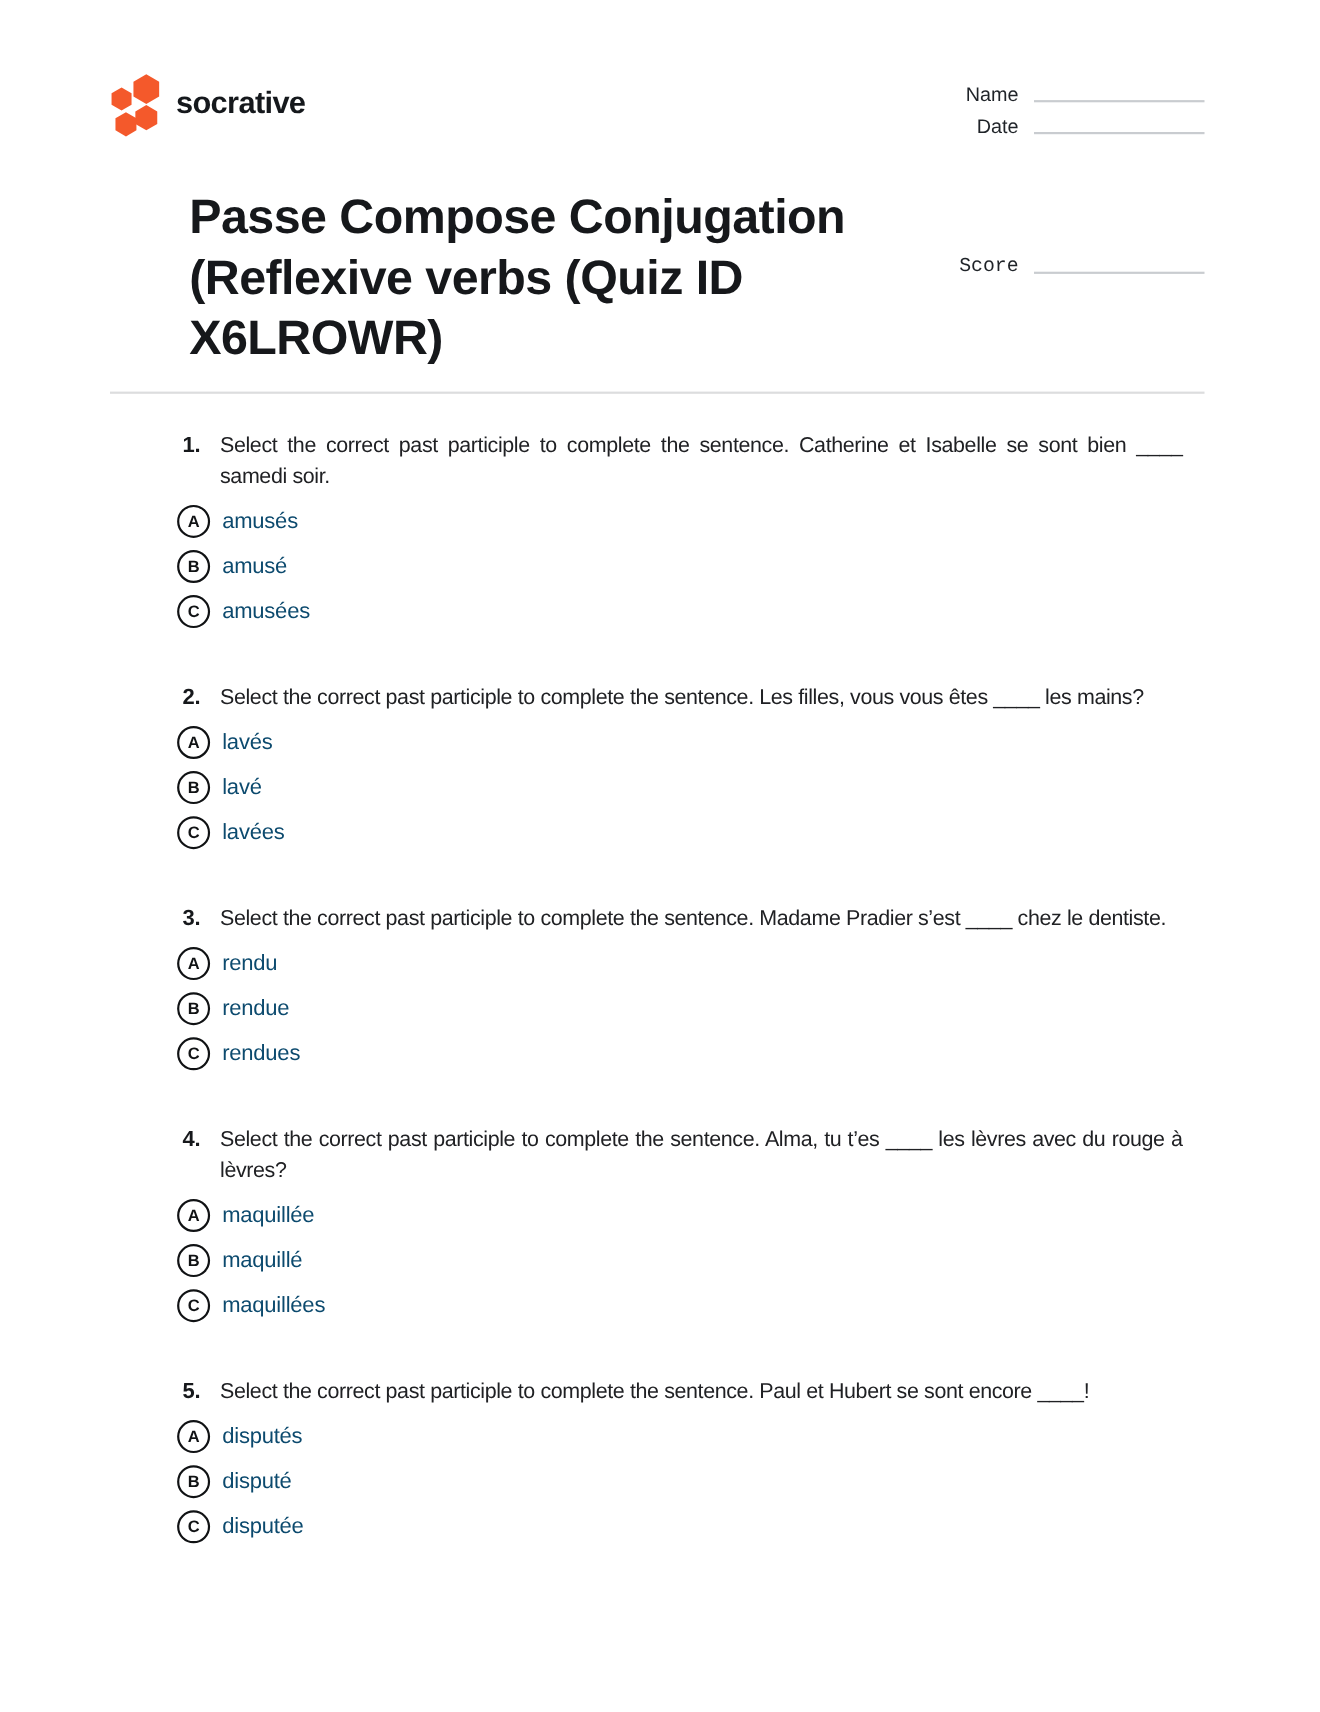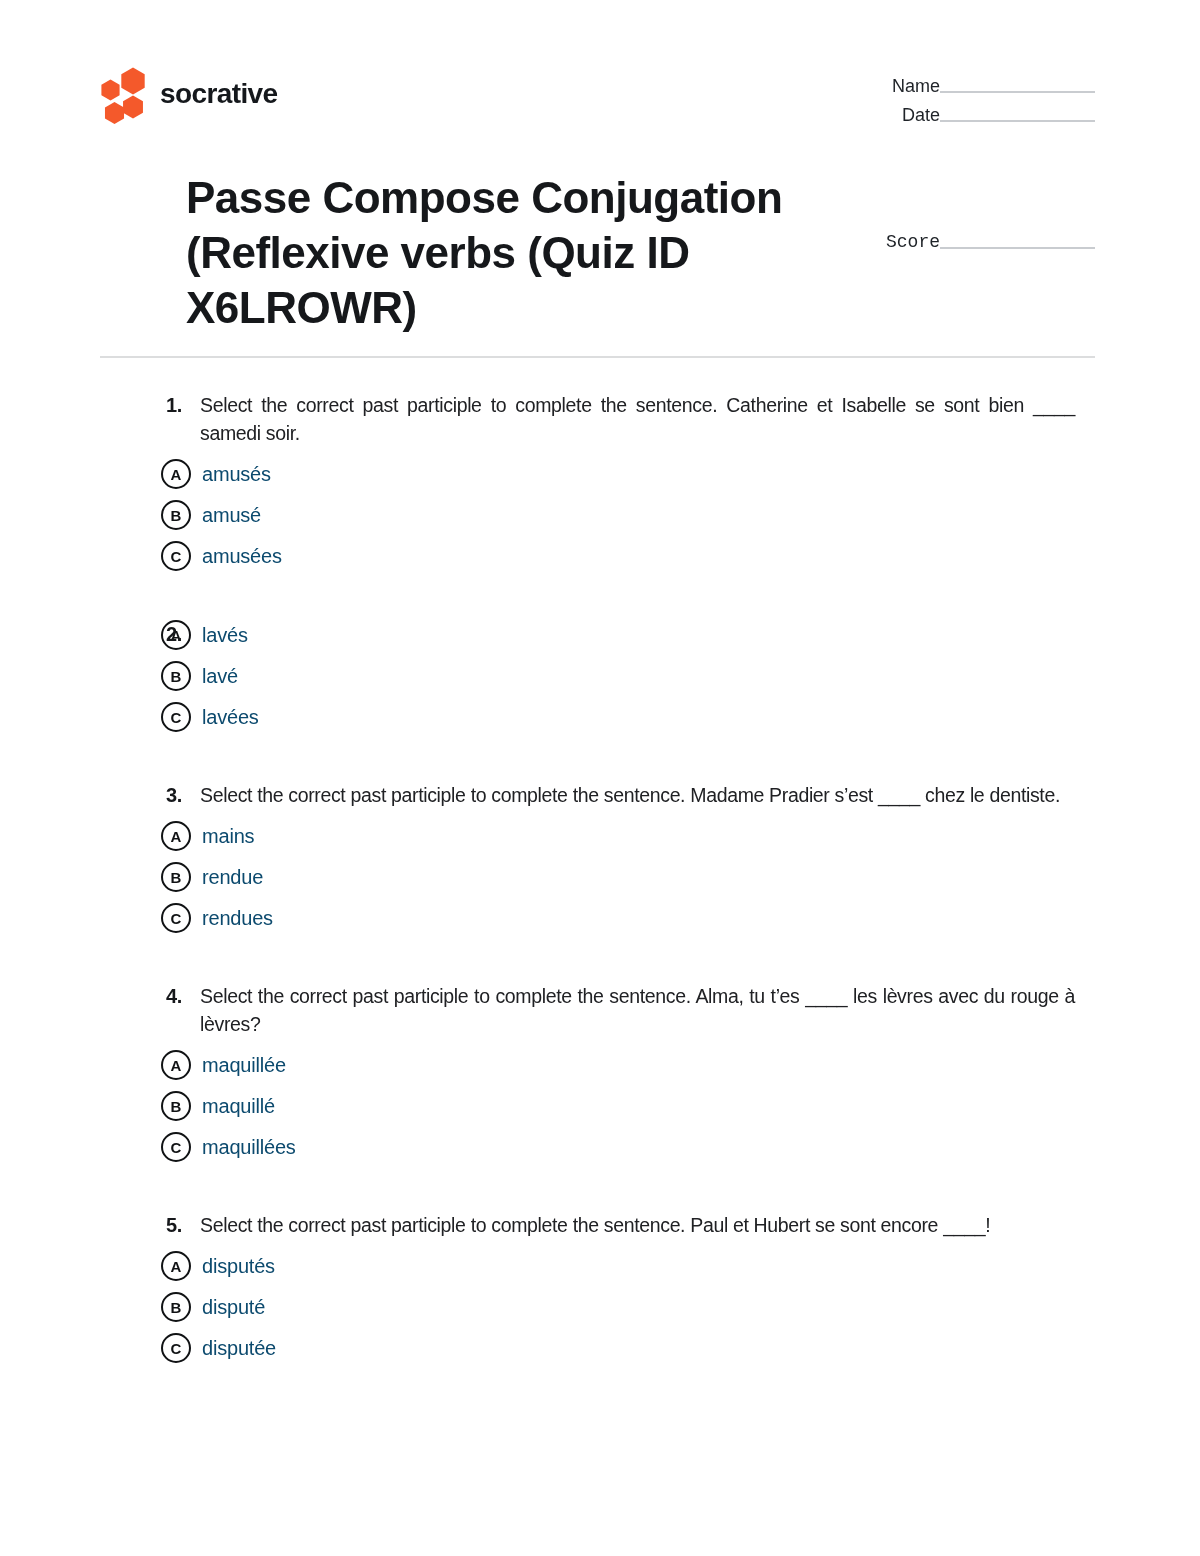--- a/index.html
+++ b/index.html
@@ -22,21 +22,21 @@
   .logo { display: flex; align-items: flex-start; gap: 8px; }
   .logo svg { display: block; }
   .logotext {
     font-size: 28px; font-weight: 700; color: #15181C;
     letter-spacing: -0.6px; line-height: 1; margin-top: 14px;
   }
   .fields { margin-top: 10px; }
   .field-row { display: flex; height: 20px; margin-bottom: 9px; }
   .flabel {
     width: 54px; text-align: right; font-size: 18px; line-height: 20px;
-    color: #1F2328; white-space: nowrap;
+    color: #1F2328; margin-right: 14px; white-space: nowrap;
   }
   .fline {
     width: 155px; border-bottom: 2px solid #C9CCD0;
     height: 17px;
   }
 
   
   .title-row { display: flex; justify-content: flex-end; margin-top: 36px; }
   h1.quiz-title {
     width: 700px;
@@ -128,21 +128,21 @@
   <div class="option">
     <span class="bubble">
               <span class="letter">C</span>
             </span>
     <span class="opt-text">amusées</span>
   </div>
 </div>
   </div>
 
   <div class="question">
-    <p class="qtext"><span class="qnum">2.</span></p>
+    <p class="qtext"><span class="qnum">2.</span><span class="qbody">Select the correct past participle to complete the sentence. Les filles, vous vous êtes ____ les mains?</span></p>
     <div class="options">
   <div class="option">
     <span class="bubble">
               <span class="letter">A</span>
             </span>
     <span class="opt-text">lavés</span>
   </div>
 
   <div class="option">
     <span class="bubble">
@@ -160,21 +160,21 @@
 </div>
   </div>
 
   <div class="question">
     <p class="qtext"><span class="qnum">3.</span><span class="qbody">Select the correct past participle to complete the sentence. Madame Pradier s’est ____ chez le dentiste.</span></p>
     <div class="options">
   <div class="option">
     <span class="bubble">
               <span class="letter">A</span>
             </span>
-    <span class="opt-text">mains</span>
+    <span class="opt-text">rendu</span>
   </div>
 
   <div class="option">
     <span class="bubble">
               <span class="letter">B</span>
             </span>
     <span class="opt-text">rendue</span>
   </div>
 
   <div class="option">

